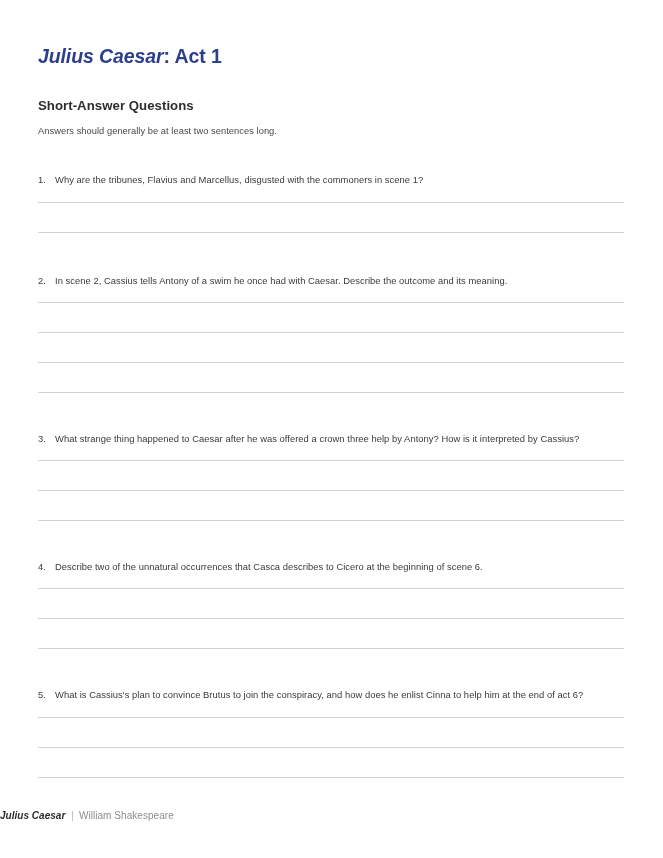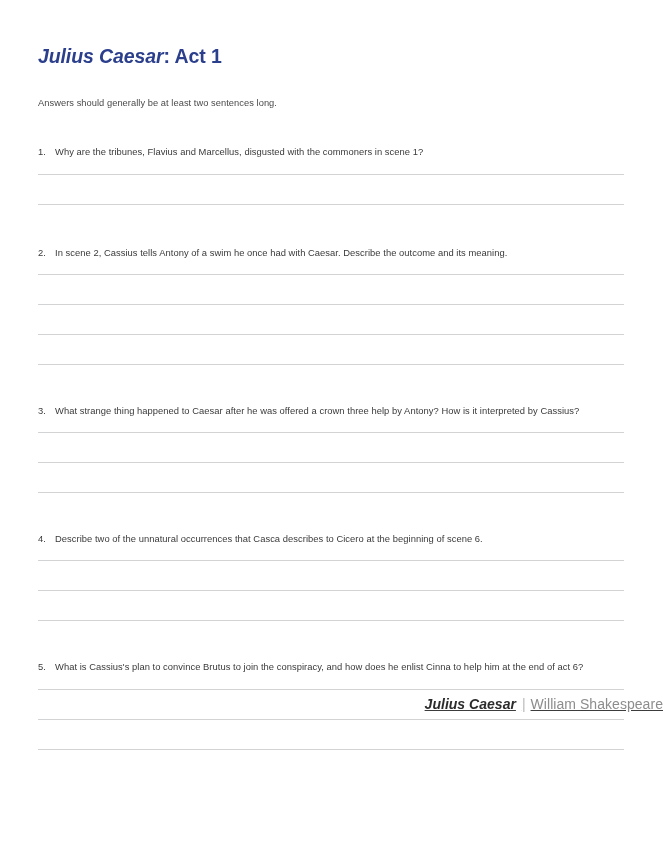--- a/index.html
+++ b/index.html
@@ -13,21 +13,21 @@
   body {
     font-family: "Liberation Sans", sans-serif;
     color: #3c3c3c;
     -webkit-font-smoothing: antialiased;
     position: relative;
     overflow: hidden;
   }
 
   .page {
     width: 663px;
-    height: 748px;
+    height: 857px;
     padding: 44px 39px 0 38px;
     position: relative;
   }
 
   
   .doc-title {
     font-size: 19.5px;
     font-weight: bold;
     color: #2b3f8c;
     letter-spacing: -0.1px;
@@ -102,24 +102,23 @@
   
   .q-gap-sm { height: 38px; }
   .q-gap-md { height: 40px; }
 
   
   .footer {
     position: absolute;
     left: 0;
     right: 0;
     bottom: 36px;
-    text-align: right;
-    font-size: 14px;
+    text-align: left;
+    font-size: 10px;
     white-space: nowrap;
-    text-decoration: underline;
   }
   .footer .f-work {
     font-style: italic;
     font-weight: bold;
     color: #2c2c2c;
     letter-spacing: 0.02px;
   }
   .footer .f-sep {
     color: #b9b9b9;
     padding: 0 5px 0 6px;
@@ -129,20 +128,21 @@
     letter-spacing: 0.05px;
   }
 </style>
 </head>
 <body>
 
 <div class="page">
 
   <h1 class="doc-title"><span class="work">Julius Caesar</span><span class="unit">: Act 1</span></h1>
 
+  <h2 class="section-heading">Short-Answer Questions</h2>
 
   <p class="instructions">Answers should generally be at least two sentences long.</p>
 
   <div id="questions-container">
       <div class="question-block">
         <div class="question-row">
           <span class="q-num">1.</span>
           <span class="q-text">Why are the tribunes, Flavius and Marcellus, disgusted with the commoners in scene 1?</span>
         </div>
         <div class="answer-lines">

